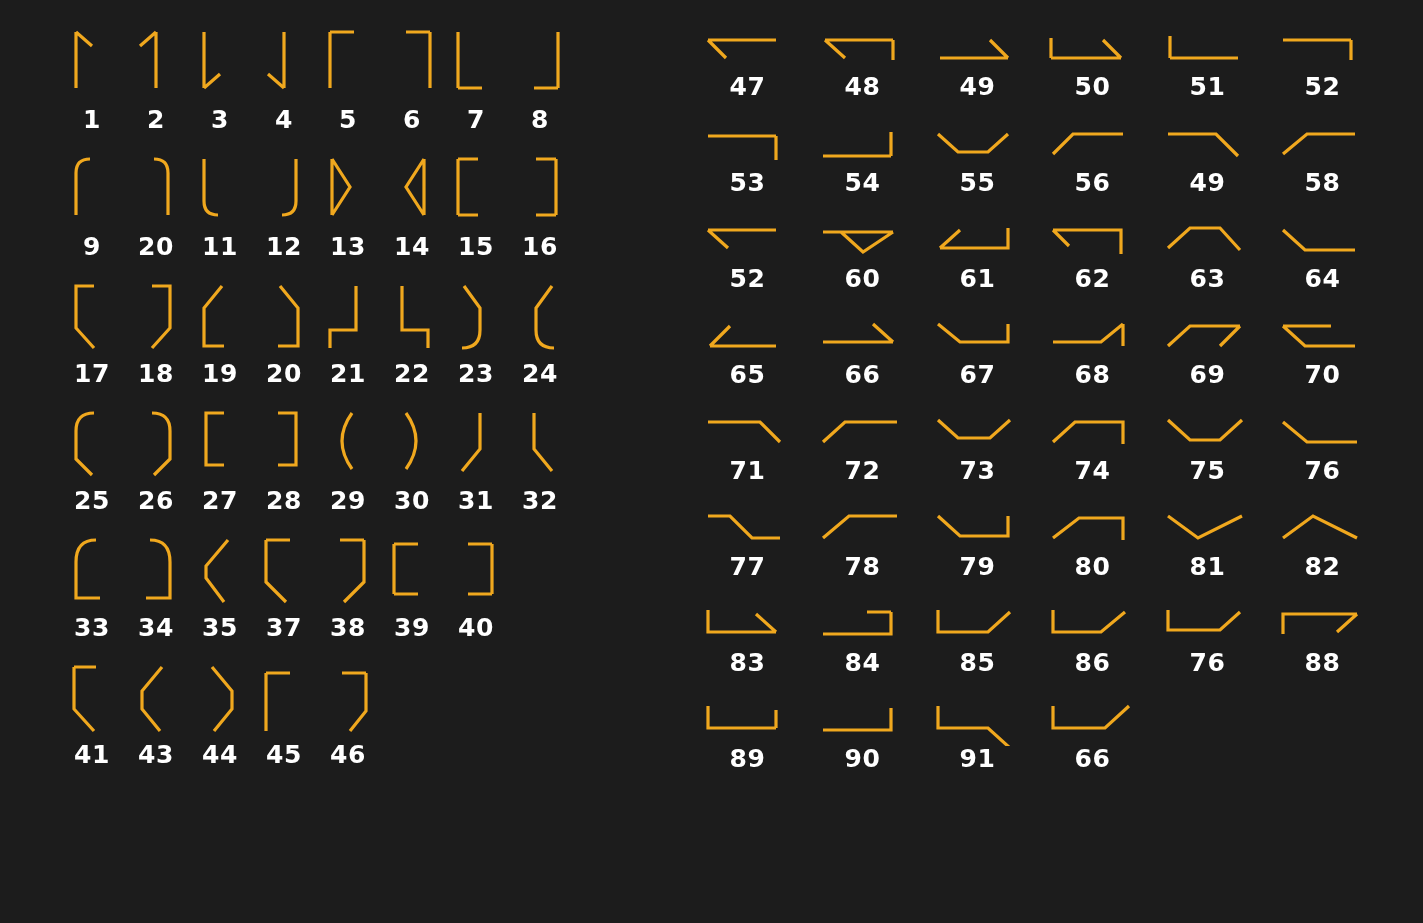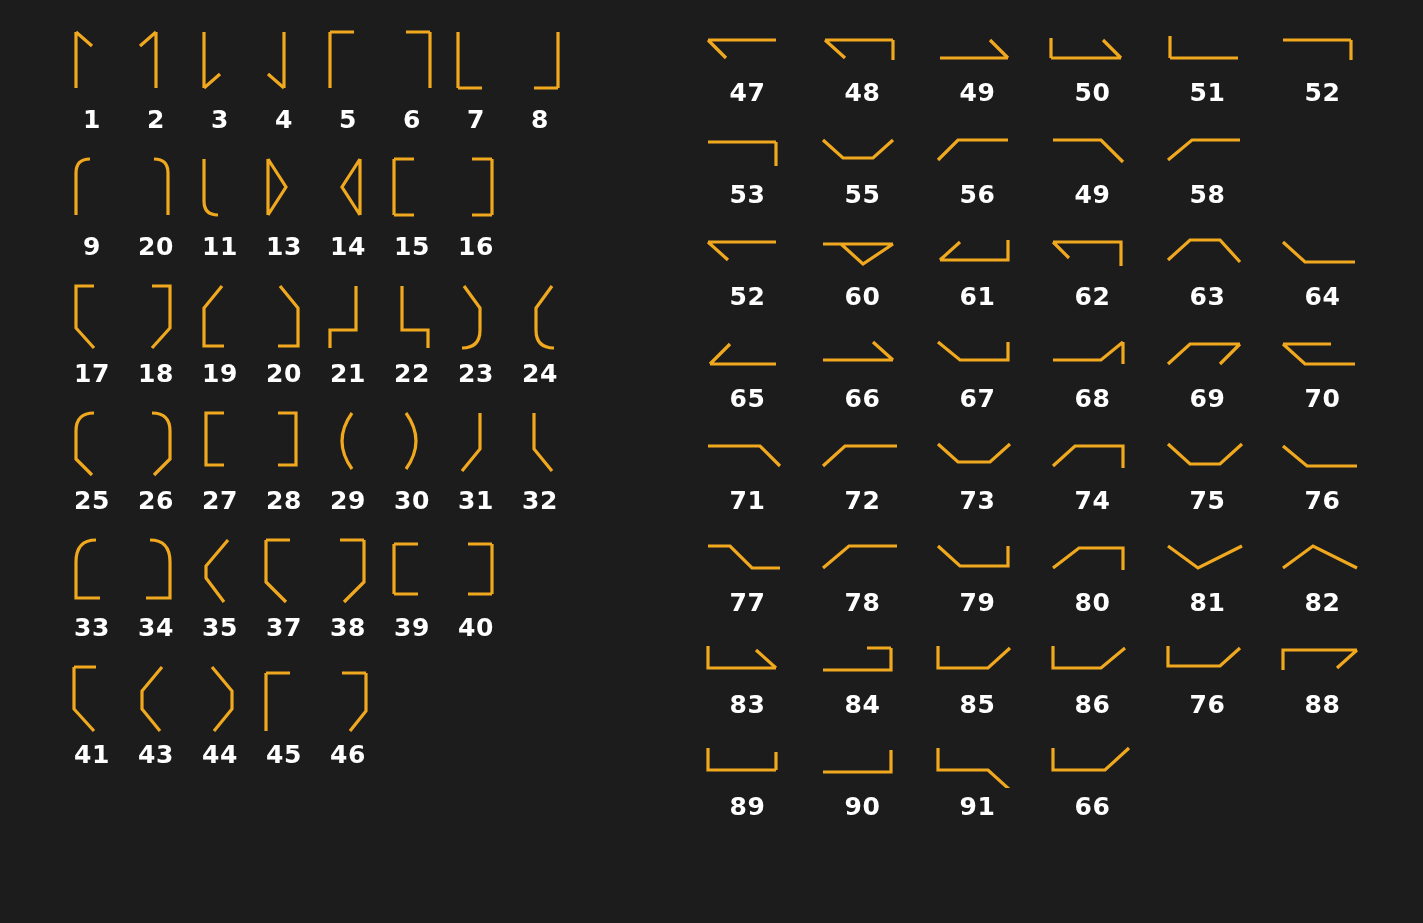--- a/index.html
+++ b/index.html
@@ -53,21 +53,21 @@
   
   #panel-left .cell { width: 64px; }
   #panel-left .row { margin-bottom: 19px; }
   #panel-left .glyph-box { width: 64px; height: 76px; }
   #panel-left .cell-label { margin-top: 7px; }
 
   
   #panel-right .cell { width: 115px; }
   #panel-right .row { margin-bottom: 21px; }
   #panel-right .glyph-box { width: 115px; height: 50px; }
-  #panel-right .cell-label { margin-top: 6px; }
+  #panel-right .cell-label { }
 </style>
 </head>
 <body>
 
 <div id="board">
   <div class="panel" id="panel-left">
       <div class="row">
         <div class="cell">
           <div class="glyph-box">
             <svg viewBox="0 0 64 80" width="64" height="80">
@@ -154,20 +154,28 @@
           <div class="glyph-box">
             <svg viewBox="0 0 64 80" width="64" height="80">
               <path d="M 16 8 L 16 50 Q 16 64 30 64" fill="none" stroke="#f0a81e" stroke-width="3.2" stroke-linecap="butt" stroke-linejoin="miter"></path>
             </svg>
           </div>
           <div class="cell-label">11</div>
         </div>
         <div class="cell">
           <div class="glyph-box">
             <svg viewBox="0 0 64 80" width="64" height="80">
+              <path d="M 44 8 L 44 50 Q 44 64 30 64" fill="none" stroke="#f0a81e" stroke-width="3.2" stroke-linecap="butt" stroke-linejoin="miter"></path>
+            </svg>
+          </div>
+          <div class="cell-label">12</div>
+        </div>
+        <div class="cell">
+          <div class="glyph-box">
+            <svg viewBox="0 0 64 80" width="64" height="80">
               <path d="M 16 8 L 16 64 M 16 8 L 34 36 L 16 64" fill="none" stroke="#f0a81e" stroke-width="3.2" stroke-linecap="butt" stroke-linejoin="miter"></path>
             </svg>
           </div>
           <div class="cell-label">13</div>
         </div>
         <div class="cell">
           <div class="glyph-box">
             <svg viewBox="0 0 64 80" width="64" height="80">
               <path d="M 44 8 L 44 64 M 44 8 L 26 36 L 44 64" fill="none" stroke="#f0a81e" stroke-width="3.2" stroke-linecap="butt" stroke-linejoin="miter"></path>
             </svg>
@@ -476,20 +484,28 @@
         </div>
       </div>
       <div class="row">
         <div class="cell">
           <div class="glyph-box">
             <svg viewBox="0 0 115 50" width="115" height="50">
               <path d="M 18 16 L 86 16 M 86 16 L 86 40" fill="none" stroke="#f0a81e" stroke-width="3.2" stroke-linecap="butt" stroke-linejoin="miter"></path>
             </svg>
           </div>
           <div class="cell-label">53</div>
+        </div>
+        <div class="cell">
+          <div class="glyph-box">
+            <svg viewBox="0 0 115 50" width="115" height="50">
+              <path d="M 18 36 L 86 36 M 86 36 L 86 12" fill="none" stroke="#f0a81e" stroke-width="3.2" stroke-linecap="butt" stroke-linejoin="miter"></path>
+            </svg>
+          </div>
+          <div class="cell-label">54</div>
         </div>
         <div class="cell">
           <div class="glyph-box">
             <svg viewBox="0 0 115 50" width="115" height="50">
               <path d="M 18 14 L 38 32 L 68 32 L 88 14" fill="none" stroke="#f0a81e" stroke-width="3.2" stroke-linecap="butt" stroke-linejoin="miter"></path>
             </svg>
           </div>
           <div class="cell-label">55</div>
         </div>
         <div class="cell">

